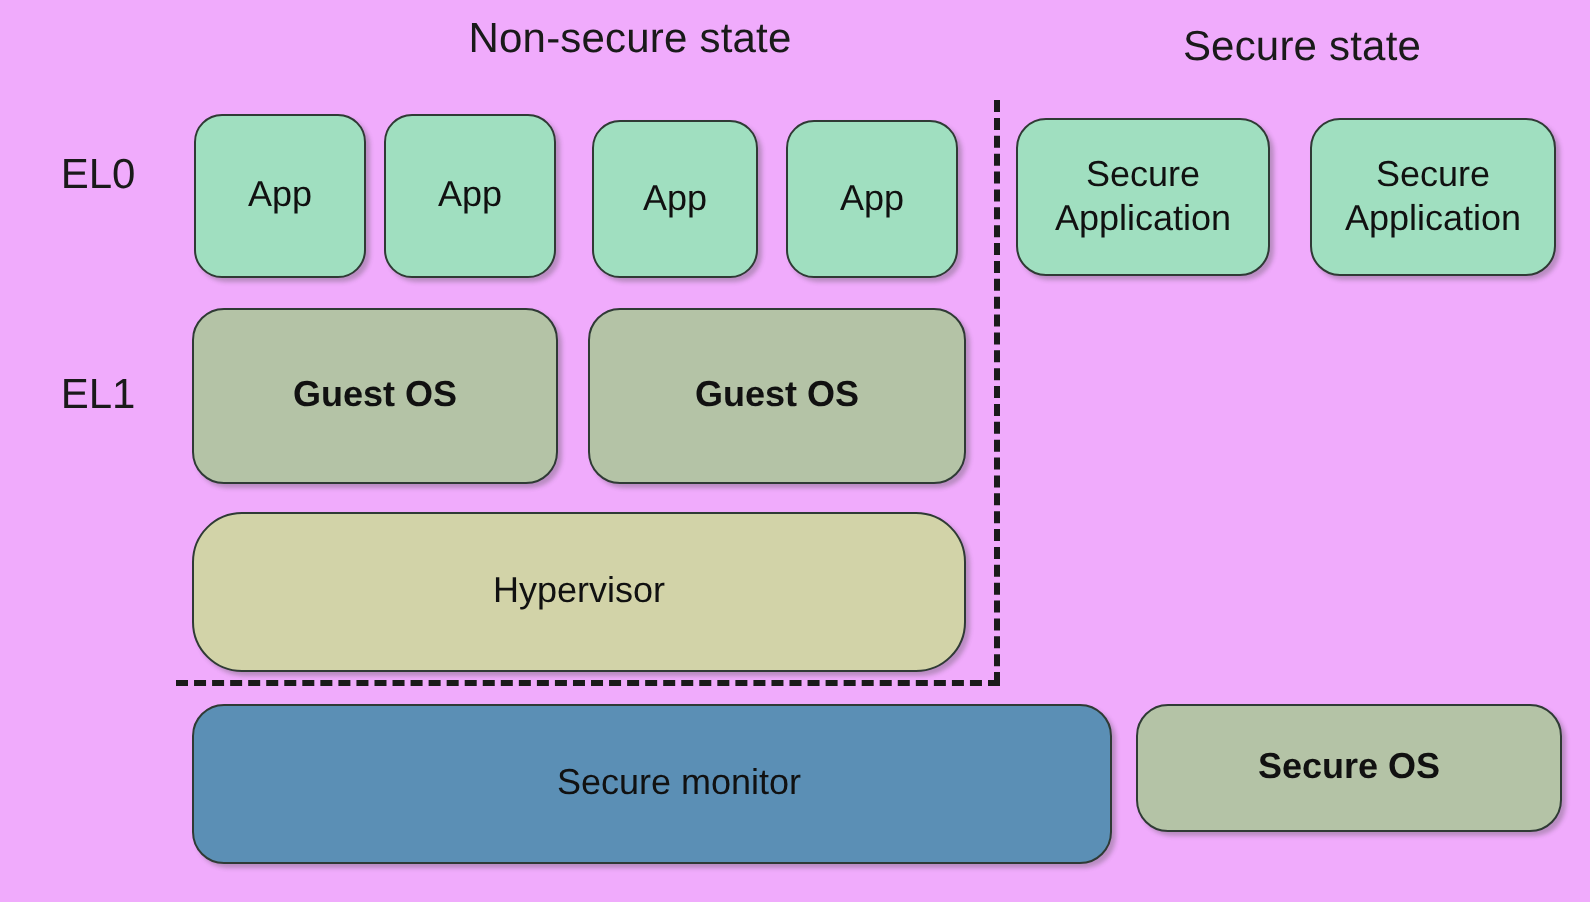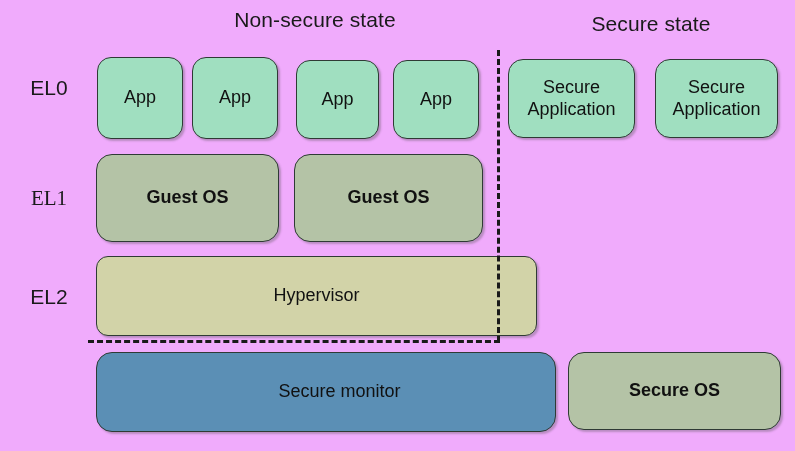--- a/index.html
+++ b/index.html
@@ -38,21 +38,21 @@
   .el-label {
     position: absolute;
     left: 18px;
     width: 62px;
     font-size: 21px;
     color: #1a1a1a;
     text-align: center;
     white-space: nowrap;
   }
   #el-label-0 { top: 76px; }
-  #el-label-1 { top: 186px; font-family: Liberation Serif, serif; }
+  #el-label-1 { top: 186px; }
   #el-label-2 { top: 285px; }
   #el-label-3 { top: 381px; }
 
   
   .box {
     position: absolute;
     box-sizing: border-box;
     border: 1.6px solid #2f3a35;
     border-radius: 14px;
     display: flex;
@@ -80,25 +80,25 @@
 
   
   #secure-app-1 { left: 508px; top: 59px; width: 127px; height: 79px; border-radius: 15px; }
   #secure-app-2 { left: 655px; top: 59px; width: 123px; height: 79px; border-radius: 15px; }
 
   
   #guest-os-1 { left: 96px;  top: 154px; width: 183px; height: 88px; border-radius: 16px; }
   #guest-os-2 { left: 294px; top: 154px; width: 189px; height: 88px; border-radius: 16px; }
 
   
-  #hypervisor { left: 96px; top: 256px; width: 441px; height: 80px; border-radius: 12px; }
+  #hypervisor { left: 96px; top: 256px; width: 387px; height: 80px; border-radius: 25px; }
 
   
   #secure-monitor { left: 96px;  top: 352px; width: 460px; height: 80px; border-radius: 16px; }
-  #secure-os      { left: 568px; top: 352px; width: 213px; height: 78px; border-radius: 16px; }
+  #secure-os      { left: 568px; top: 352px; width: 213px; height: 64px; border-radius: 16px; }
 
   
   #divider-vertical {
     position: absolute;
     left: 497px;
     top: 50px;
     width: 0;
     height: 292px;
     border-left: 3px dashed #1a1a1a;
   }
@@ -114,21 +114,20 @@
 </head>
 <body>
 
 <div id="diagram">
 
   <div class="state-header" id="hdr-nonsecure">Non-secure state</div>
   <div class="state-header" id="hdr-secure">Secure state</div>
 
   <div class="el-label" id="el-label-0">EL0</div>
   <div class="el-label" id="el-label-1">EL1</div>
-  <div class="el-label" id="el-label-2">EL2</div>
 
   <div class="box mint" id="app-1">
     <span class="box-text">App</span>
   </div>
   <div class="box mint" id="app-2">
     <span class="box-text">App</span>
   </div>
   <div class="box mint" id="app-3">
     <span class="box-text">App</span>
   </div>

